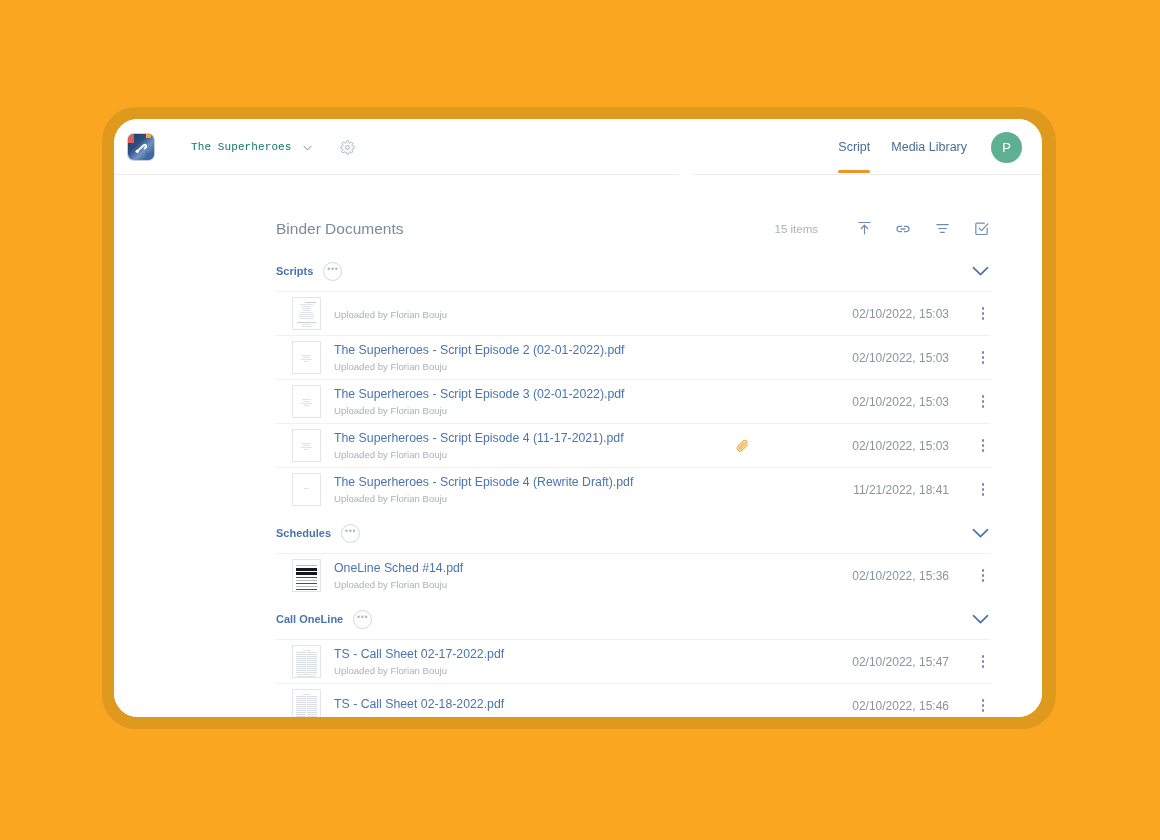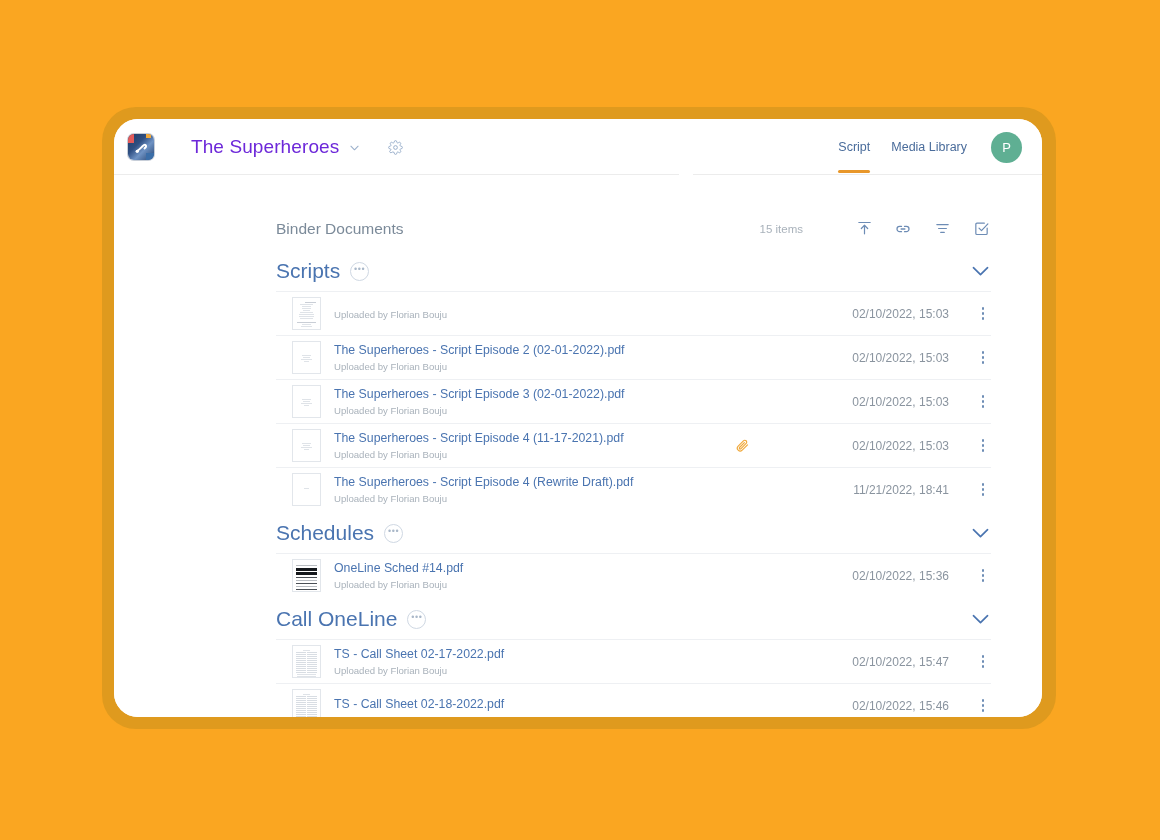--- a/index.html
+++ b/index.html
@@ -54,24 +54,25 @@
   .app-logo .glyph {
     position: absolute; inset: 0;
     display: flex; align-items: center; justify-content: center;
   }
   .app-logo .corner-a { position:absolute; left:0; top:0; width:6px; height:9px; background:#e35b5b; }
   .app-logo .corner-b { position:absolute; right:3px; top:0; width:5px; height:4px; background:#f2a93b; }
   .app-logo .corner-c { position:absolute; right:0; bottom:0; width:8px; height:7px; background:#3b6ea8; }
 
   .project-name {
     margin-left: 37px;
-    font-size: 19px;
-    color: #6d28d9;
+    font-size: 11px;
+    color: #0f766e;
     letter-spacing: .1px;
     white-space: nowrap;
+    font-family: Liberation Mono, monospace;
   }
   .caret-small {
     margin-left: 11px;
     color: #9bb0cb;
     font-size: 10px;
     line-height: 1;
     transform: translateY(1px);
   }
   .gear-btn {
     margin-left: 26px;
@@ -173,42 +174,42 @@
   }
   .toolbar {
     margin-left: auto;
     display: flex;
     align-items: center;
     padding-right: 27px;
   }
   .item-count {
     font-size: 11.5px;
     color: #a9b2bb;
-    margin-right: 51px;
+    margin-right: 36px;
     white-space: nowrap;
   }
   .tool-icon {
     width: 20px; height: 20px;
     color: #6d8cb5;
     display: flex; align-items: center; justify-content: center;
     margin-left: 19px;
   }
   .tool-icon:first-of-type { margin-left: 0; }
 
   
   .group { padding-left: 134px; padding-right: 27px; }
   .group-header {
     display: flex;
     align-items: center;
     height: 42px;
     padding-top: 2px;
   }
   .group-title {
-    font-size: 21px;
-    font-weight: normal;
+    font-size: 11px;
+    font-weight: bold;
     color: #4a74b0;
     white-space: nowrap;
   }
   .group-dots {
     margin-left: 10px;
     width: 19px; height: 19px;
     border: 1px solid #cfd8e3;
     border-radius: 50%;
     display: flex; align-items: center; justify-content: center;
     color: #aab8c9;

